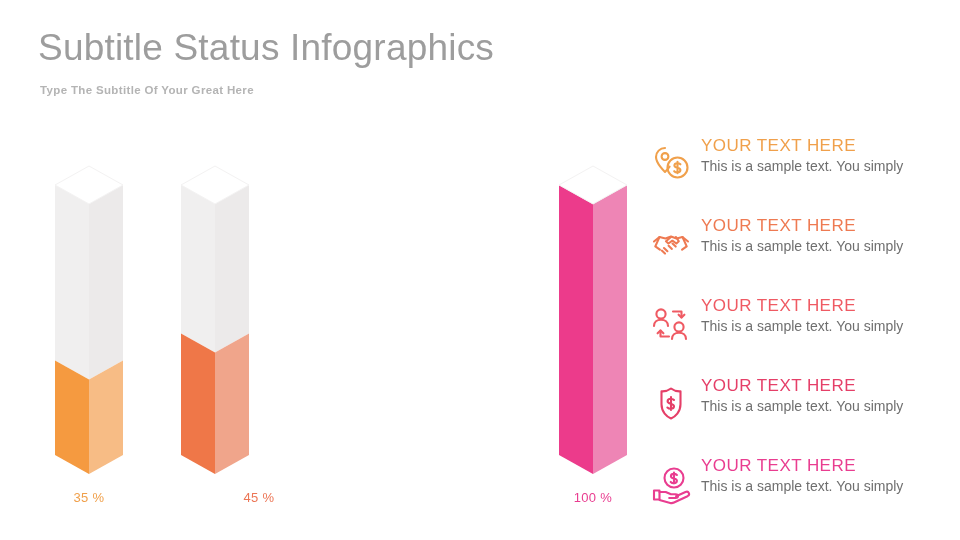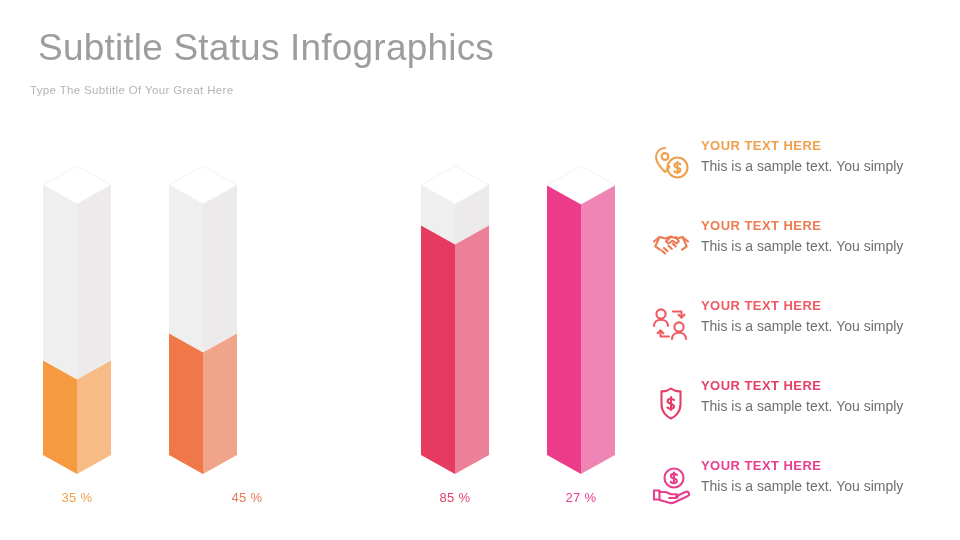--- a/index.html
+++ b/index.html
@@ -22,33 +22,33 @@
     left: 38px;
     top: 27px;
     font-size: 37px;
     font-weight: 400;
     color: #9d9d9d;
     letter-spacing: 0.2px;
     white-space: nowrap;
   }
   #page-subtitle {
     position: absolute;
-    left: 30px;
+    left: 40px;
     top: 84px;
     font-size: 11.5px;
-    font-weight: 400;
+    font-weight: 700;
     color: #b4b4b4;
     letter-spacing: 0.35px;
     white-space: nowrap;
   }
 
   
   #chart {
     position: absolute;
-    left: 0;
+    left: 12px;
     top: 0;
     width: 640px;
     height: 540px;
   }
   .bar-col {
     position: absolute;
     bottom: 0;
     width: 68px;
     height: 540px;
   }
@@ -87,22 +87,22 @@
     width: 46px;
     height: 46px;
   }
   .legend-text {
     position: absolute;
     left: 53px;
     top: 0;
     width: 240px;
   }
   .legend-heading {
-    font-size: 13px;
-    font-weight: bold;
+    font-size: 17px;
+    font-weight: normal;
     letter-spacing: 0.45px;
     line-height: 16px;
     margin: 0 0 4px 0;
     white-space: nowrap;
   }
   .legend-body {
     font-size: 14px;
     font-weight: 400;
     color: #6f6f6f;
     line-height: 17px;
@@ -130,37 +130,27 @@
     <div class="bar-col" style="left: 169px; padding-left: 44px;">
       <svg class="bar-svg" width="68" height="540">
         <polygon points="0,185 34,204 34,352.5 0,333.5" fill="#f0efef"></polygon>
         <polygon points="68,185 34,204 34,352.5 68,333.5" fill="#eceaea"></polygon>
         <polygon points="0,333.5 34,352.5 34,474 0,455" fill="#ef7748"></polygon>
         <polygon points="68,333.5 34,352.5 34,474 68,455" fill="#f0a58b"></polygon>
         <polygon points="0,185 34,166 68,185 34,204" fill="#ffffff" stroke="#f3f2f2" stroke-width="1"></polygon>
       </svg>
       <div class="bar-label" style="color: rgb(236, 118, 86);">45 %</div>
     </div>
-    <div class="bar-col" style="left: 421px;">
-      <svg class="bar-svg" width="68" height="540">
-        <polygon points="0,185 34,204 34,244.5 0,225.5" fill="#f0efef"></polygon>
-        <polygon points="68,185 34,204 34,244.5 68,225.5" fill="#eceaea"></polygon>
-        <polygon points="0,225.5 34,244.5 34,474 0,455" fill="#e63a60"></polygon>
-        <polygon points="68,225.5 34,244.5 34,474 68,455" fill="#ec8098"></polygon>
-        <polygon points="0,185 34,166 68,185 34,204" fill="#ffffff" stroke="#f3f2f2" stroke-width="1"></polygon>
-      </svg>
-      <div class="bar-label" style="color: rgb(229, 63, 104);">85 %</div>
-    </div>
     <div class="bar-col" style="left: 547px;">
       <svg class="bar-svg" width="68" height="540">
         <polygon points="0,185 34,204 34,474 0,455" fill="#ec3b8b"></polygon>
         <polygon points="68,185 34,204 34,474 68,455" fill="#ee85b5"></polygon>
         <polygon points="0,185 34,166 68,185 34,204" fill="#ffffff" stroke="#f3f2f2" stroke-width="1"></polygon>
       </svg>
-      <div class="bar-label" style="color: rgb(233, 61, 144);">27 %</div>
+      <div class="bar-label" style="color: rgb(233, 61, 144);">100 %</div>
     </div>
   </div>
 
 <div id="legend">
     <div class="legend-row">
       <div class="legend-icon"><svg viewBox="0 0 46 46" width="46" height="46">
           <path d="M17 6c-5 0-9 4-9 9 0 6.5 9 15 9 15s2.4-2.3 4.6-5.3" stroke="#f0a04b" fill="none" stroke-width="2.1" stroke-linecap="round" stroke-linejoin="round"></path>
           <circle cx="17" cy="14.5" r="3.4" stroke="#f0a04b" fill="none" stroke-width="2.1" stroke-linecap="round" stroke-linejoin="round"></circle>
           <circle cx="29.5" cy="25.5" r="10" stroke="#f0a04b" fill="none" stroke-width="2.1" stroke-linecap="round" stroke-linejoin="round"></circle>
           <path d="M29.5 19.8v11.4M32.4 22.3c-.8-.8-1.9-1.1-3-1.1-1.7 0-3 1-3 2.3 0 3 6 1.6 6 4.6 0 1.4-1.4 2.3-3.1 2.3-1.2 0-2.3-.4-3.1-1.2" stroke="#f0a04b" fill="none" stroke-width="2.1" stroke-linecap="round" stroke-linejoin="round"></path>

